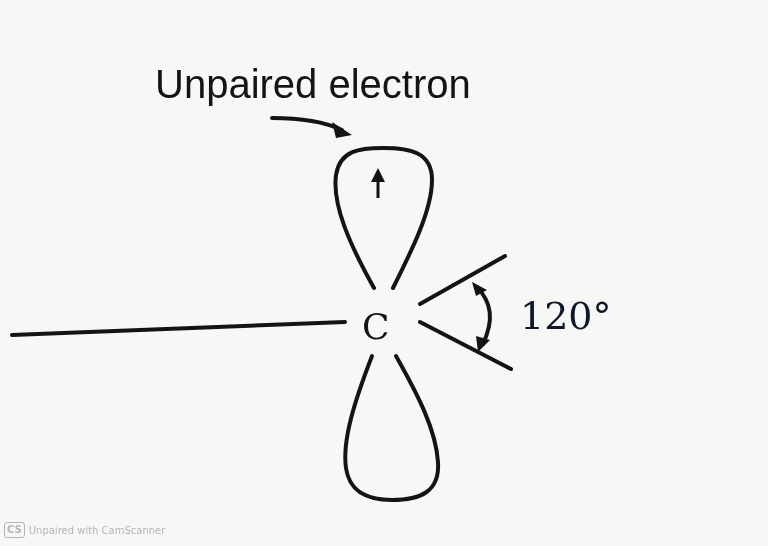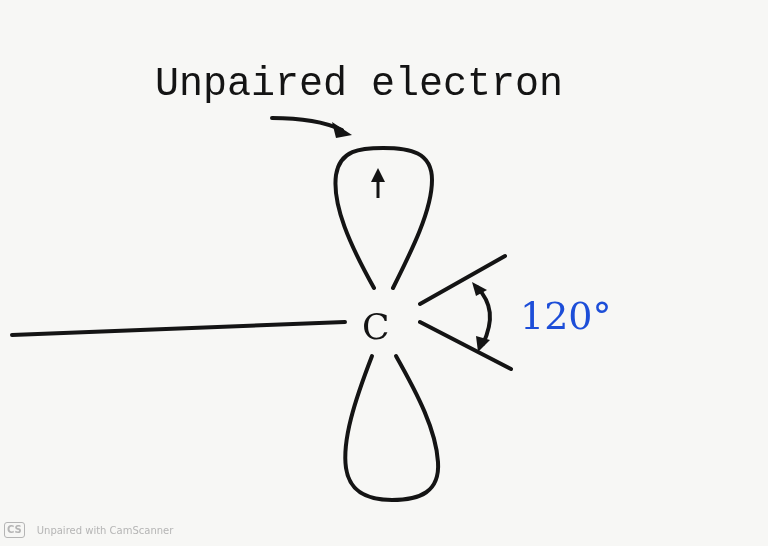--- a/index.html
+++ b/index.html
@@ -5,35 +5,35 @@
   html, body { margin: 0; padding: 0; }
   body {
     width: 768px; height: 546px; overflow: hidden;
     background: #f7f7f5;
     position: relative;
     font-family: "DejaVu Serif", serif;
   }
   .canvas { position: absolute; left: 0; top: 0; width: 768px; height: 546px; }
   .title {
     position: absolute; left: 155px; top: 62px;
-    font-family: Liberation Mono, monospace;
+    font-family: Liberation Sans, sans-serif;
     font-size: 40px; color: #141414; letter-spacing: 0px;
     white-space: nowrap;
   }
   .carbon {
     position: absolute; left: 362px; top: 306px;
     font-family: "DejaVu Serif", serif; font-size: 36px; color: #141414;
   }
   .angle-label {
     position: absolute; left: 520px; top: 294px;
-    font-family: "DejaVu Serif", serif; font-size: 38px; color: #1d4ed8;
+    font-family: "DejaVu Serif", serif; font-size: 38px; color: #0f172a;
   }
   .watermark {
     position: absolute; left: 4px; top: 522px;
-    display: flex; align-items: center; gap: 12px;
+    display: flex; align-items: center; gap: 4px;
     font-family: "DejaVu Sans", sans-serif; font-size: 10px; color: #b5b5b5; justify-content: flex-end;
   }
   .cs-logo {
     border: 1.5px solid #b5b5b5; border-radius: 3px;
     font-weight: bold; font-size: 10px; padding: 0 2px; line-height: 14px;
   }
 </style>
 </head>
 <body>
 

